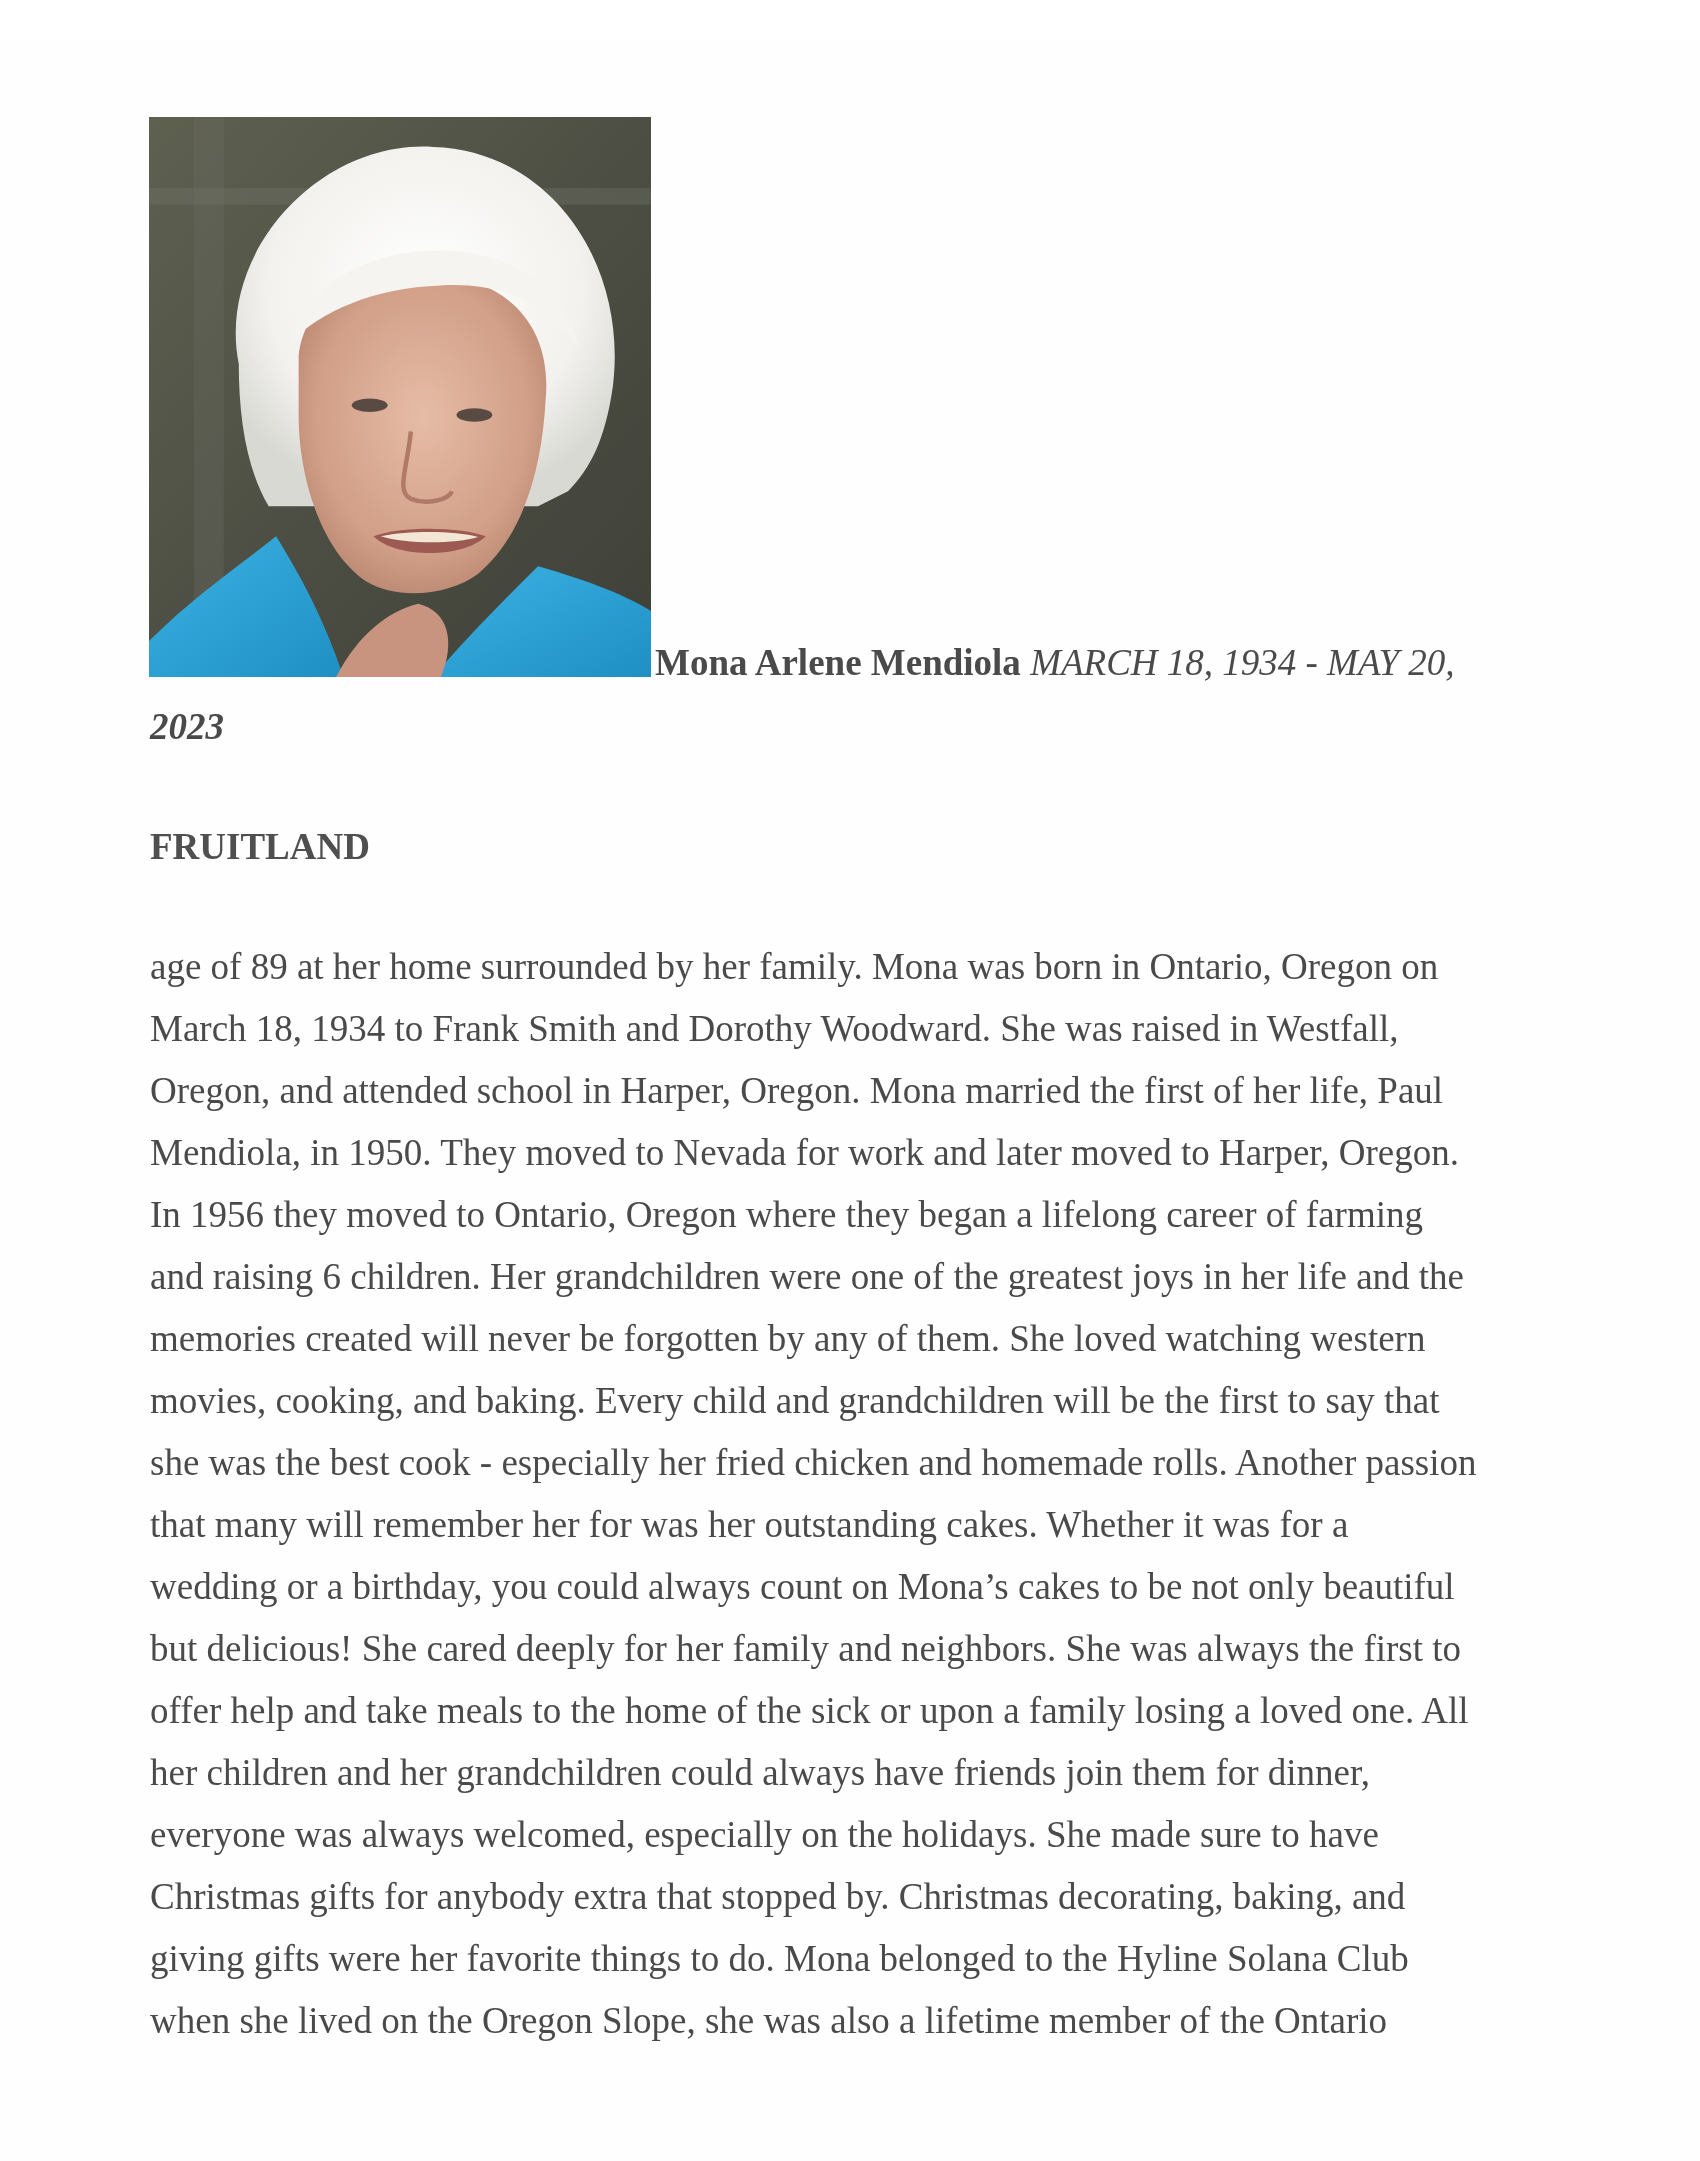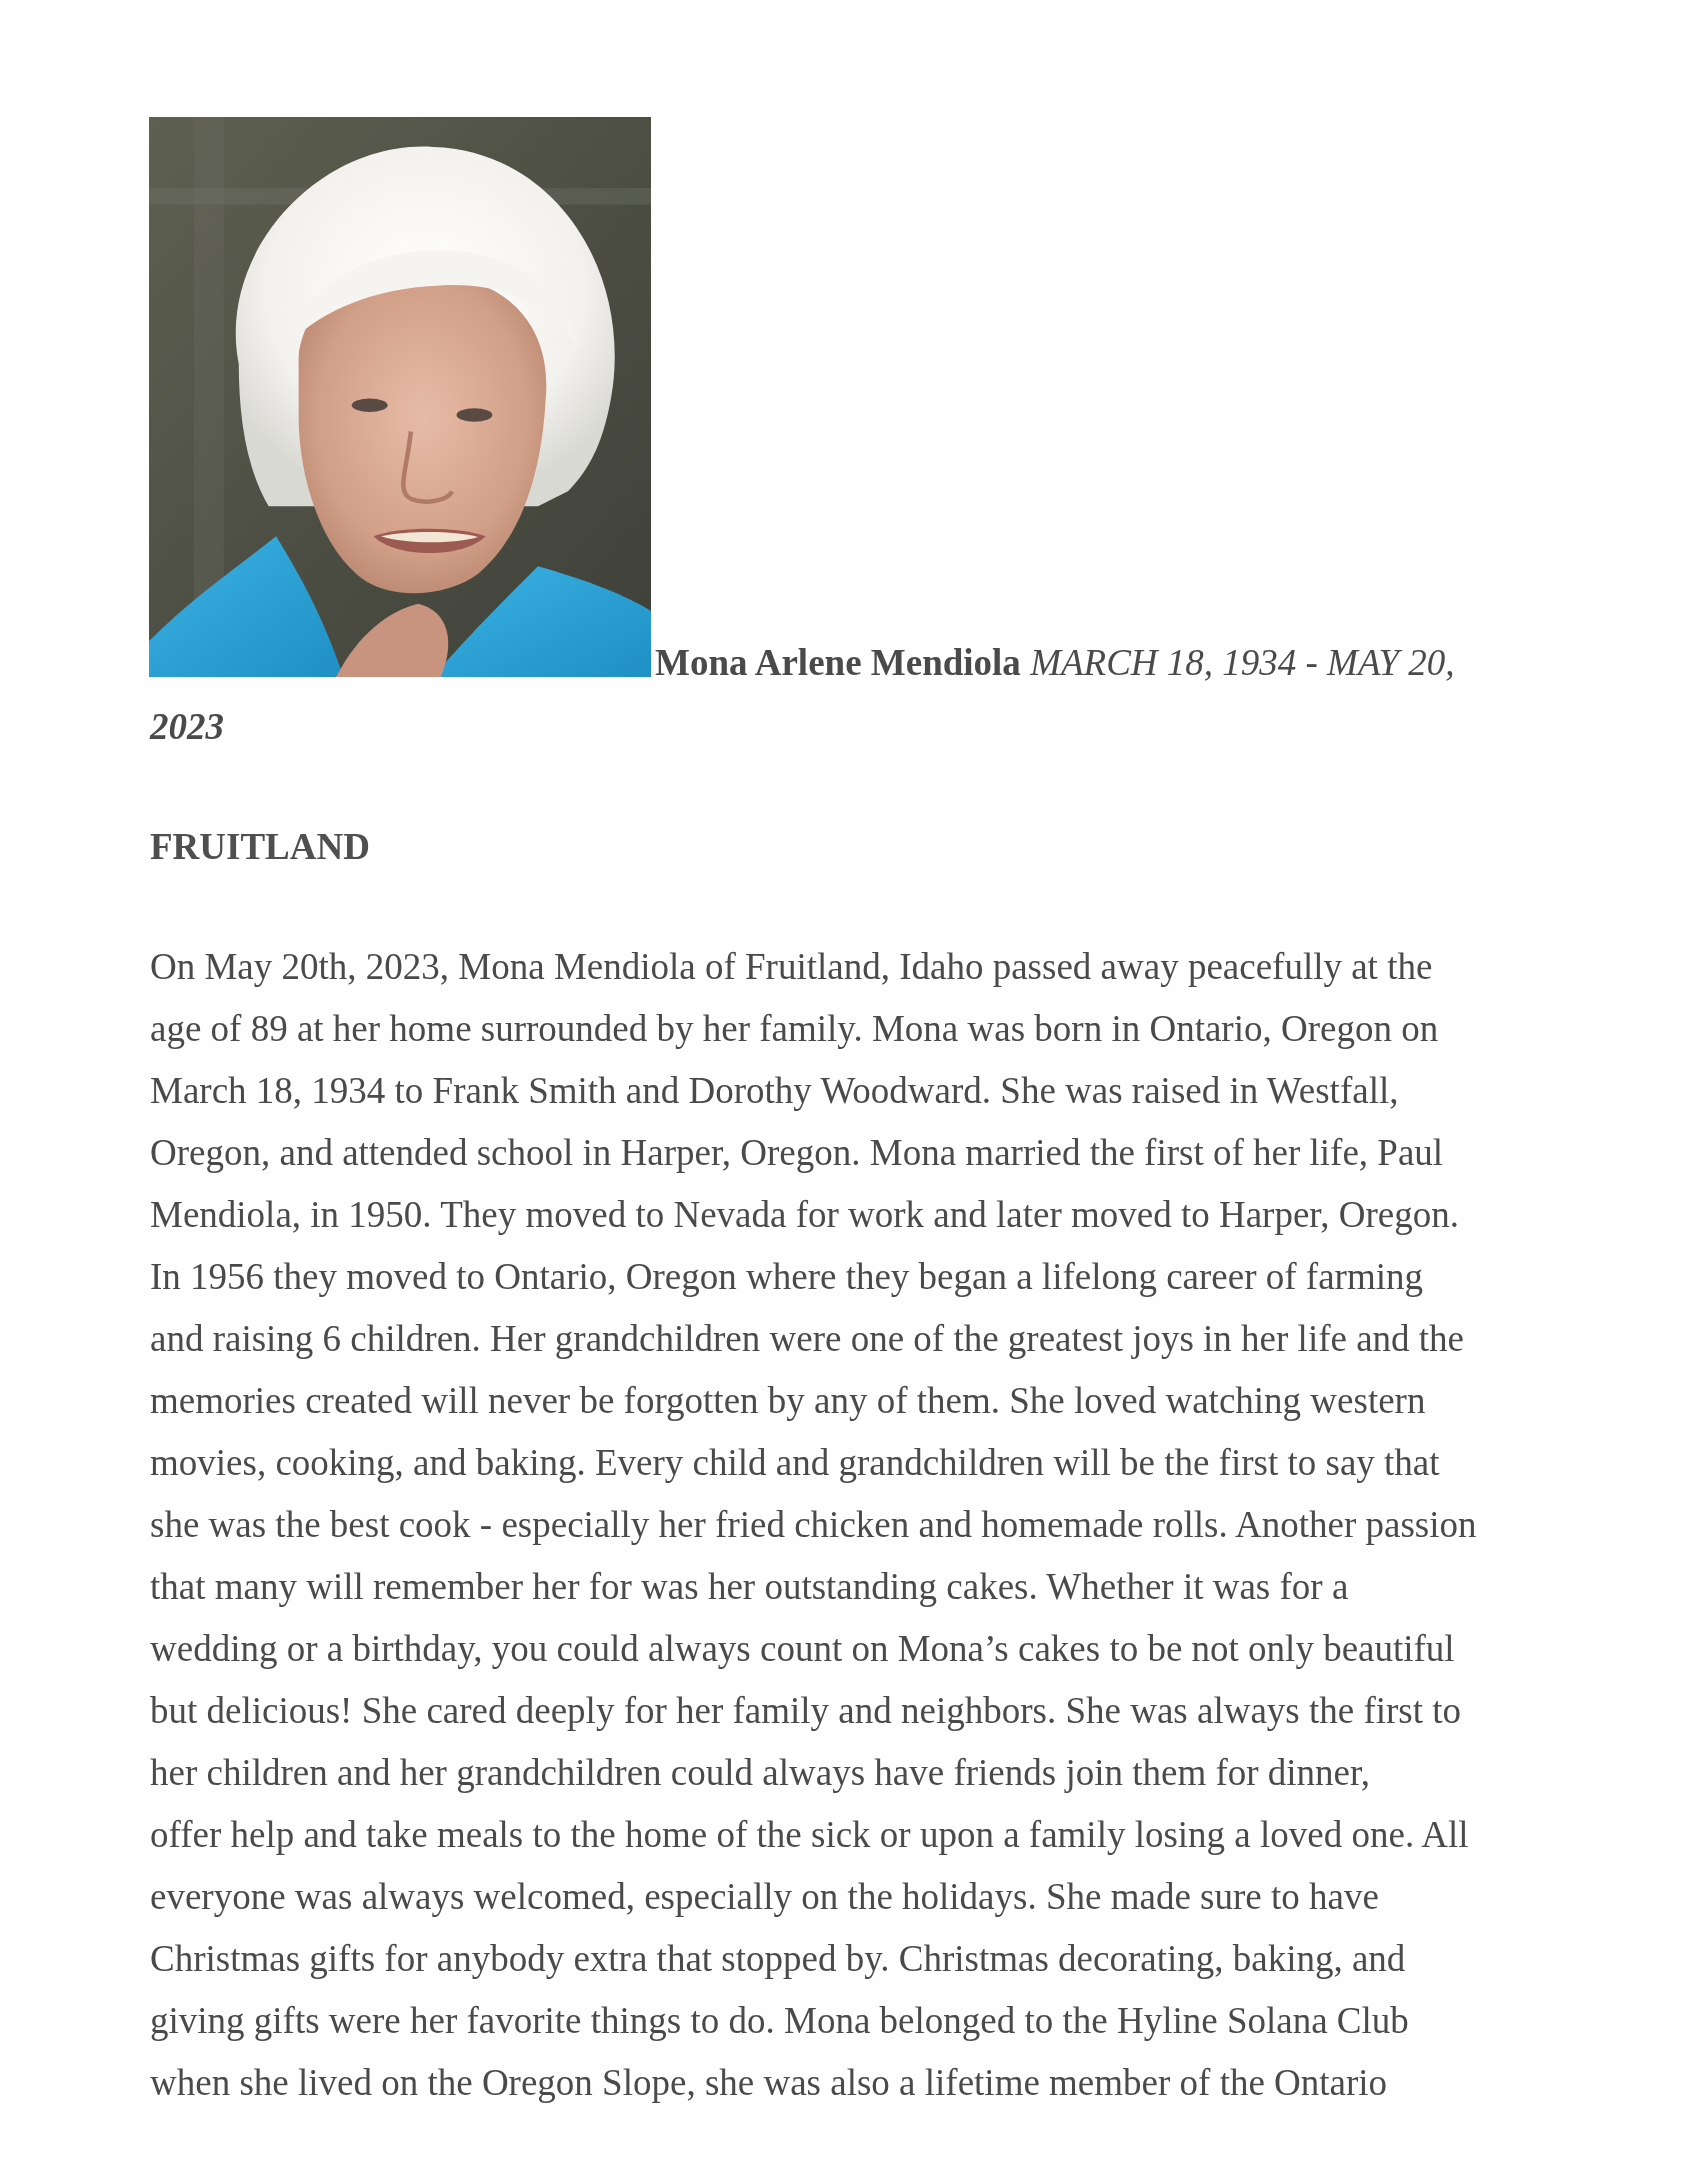--- a/index.html
+++ b/index.html
@@ -138,35 +138,34 @@
 
   <div class="title-line">
     <span class="title-name">Mona Arlene Mendiola</span>
     <span class="title-dates">MARCH 18, 1934 - MAY 20,</span>
   </div>
   <div class="title-cont">2023</div>
 
   <div class="location">FRUITLAND</div>
 
   <div class="body-text">
-    <span class="body-line">On May 20th, 2023, Mona Mendiola of Fruitland, Idaho passed away peacefully at the</span>
     <span class="body-line">age of 89 at her home surrounded by her family. Mona was born in Ontario, Oregon on</span>
     <span class="body-line">March 18, 1934 to Frank Smith and Dorothy Woodward. She was raised in Westfall,</span>
     <span class="body-line">Oregon, and attended school in Harper, Oregon. Mona married the first of her life, Paul</span>
     <span class="body-line">Mendiola, in 1950. They moved to Nevada for work and later moved to Harper, Oregon.</span>
     <span class="body-line">In 1956 they moved to Ontario, Oregon where they began a lifelong career of farming</span>
     <span class="body-line">and raising 6 children. Her grandchildren were one of the greatest joys in her life and the</span>
     <span class="body-line">memories created will never be forgotten by any of them. She loved watching western</span>
     <span class="body-line">movies, cooking, and baking. Every child and grandchildren will be the first to say that</span>
     <span class="body-line">she was the best cook - especially her fried chicken and homemade rolls. Another passion</span>
     <span class="body-line">that many will remember her for was her outstanding cakes. Whether it was for a</span>
     <span class="body-line">wedding or a birthday, you could always count on Mona’s cakes to be not only beautiful</span>
     <span class="body-line">but delicious! She cared deeply for her family and neighbors. She was always the first to</span>
+    <span class="body-line">offer help and take meals to the home of the sick or upon a family losing a loved one. All</span>
     <span class="body-line">her children and her grandchildren could always have friends join them for dinner,</span>
-    <span class="body-line">offer help and take meals to the home of the sick or upon a family losing a loved one. All</span>
     <span class="body-line">everyone was always welcomed, especially on the holidays. She made sure to have</span>
     <span class="body-line">Christmas gifts for anybody extra that stopped by. Christmas decorating, baking, and</span>
     <span class="body-line">giving gifts were her favorite things to do. Mona belonged to the Hyline Solana Club</span>
     <span class="body-line">when she lived on the Oregon Slope, she was also a lifetime member of the Ontario</span>
   </div>
 
 </div>
 
 
 </body></html>

